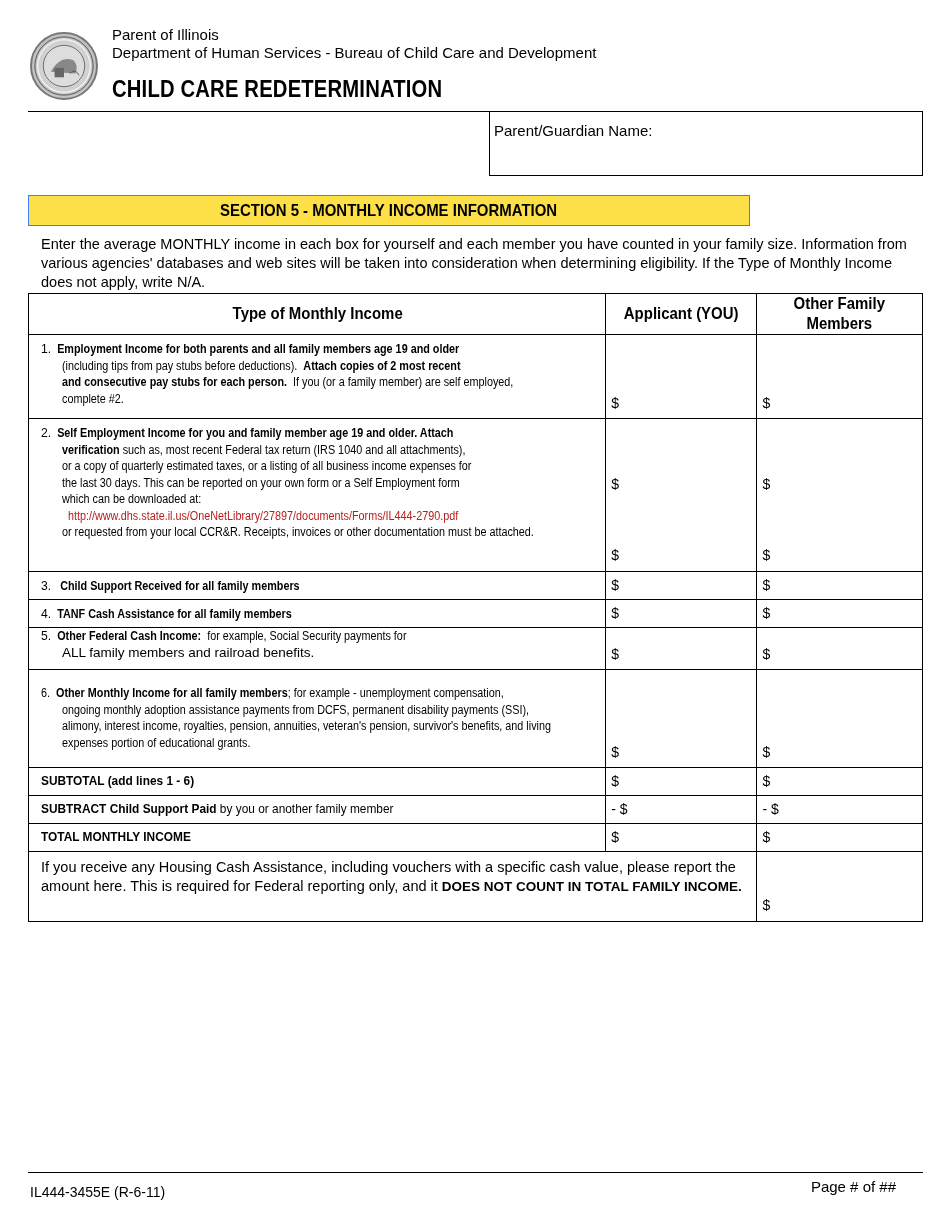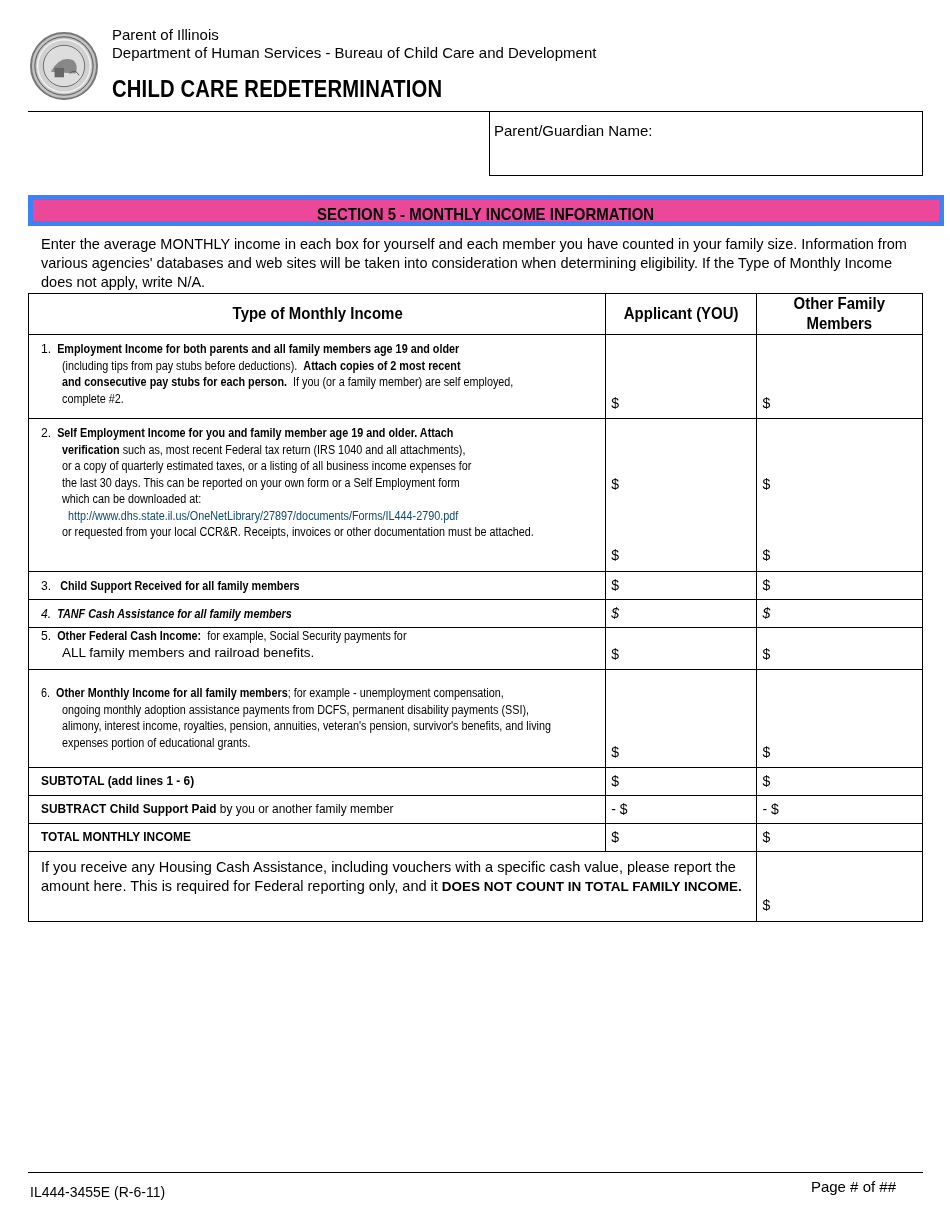--- a/index.html
+++ b/index.html
@@ -9,39 +9,39 @@
 
   .seal { left: 30px; top: 32px; width: 68px; height: 68px; border-radius: 50%; border: 2px solid #777; background: radial-gradient(circle, #e8e8e8 0%, #cfcfcf 55%, #f4f4f4 58%, #bbb 62%, #eee 100%); }
   .seal svg { width: 100%; height: 100%; }
 
   .hdr-line { left: 112px; font-size: 15px; }
   .hdr-title { left: 112px; top: 76px; font-size: 23px; font-weight: bold; transform: scaleX(0.88); transform-origin: left; letter-spacing: 0.2px; }
 
   .top-rule { left: 28px; top: 111px; width: 462px; border-top: 1px solid #000; }
   .pg-box { left: 489px; top: 111px; width: 434px; height: 65px; border: 1px solid #000; padding: 10px 0 0 4px; font-size: 15px; }
 
-  .sec-bar { left: 28px; top: 195px; width: 916px; height: 31px; background: #ec4899; border: 5px solid #3b82f6; text-align: center; font-weight: bold; font-size: 17px; line-height: 29px; }
+  .sec-bar { left: 28px; top: 195px; width: 722px; height: 31px; background: #fde047; border: 1px solid #3b82f6; text-align: center; font-weight: bold; font-size: 17px; line-height: 29px; }
   .sec-bar span { display: inline-block; transform: scaleX(0.88); }
 
   .intro { left: 41px; top: 235px; width: 880px; font-size: 14.5px; line-height: 19px; }
 
   table.inc { position: absolute; left: 28px; top: 293px; width: 895px; border-collapse: collapse; }
   table.inc td, table.inc th { border: 1px solid #000; vertical-align: top; }
   table.inc th { font-weight: bold; font-size: 17px; height: 28px; text-align: center; vertical-align: middle; }
   table.inc th span { display: inline-block; transform: scaleX(0.88); }
   .c1 { width: 572px; }
   .c2 { width: 154px; }
   .c3 { width: 169px; }
 
   .desc { font-size: 12px; line-height: 16.5px; padding: 6px 0 0 12px; }
   .desc .ind { padding-left: 21px; display: block; }
   .desc b { font-weight: bold; }
   .num { font-size: 13.5px; }
   .narrow { display: inline-block; transform: scaleX(0.9); transform-origin: left; white-space: nowrap; }
-  .link { color: #0c4a6e; text-decoration: underline; padding-left: 27px; display: block; }
+  .link { color: #b91c1c; text-decoration: underline; padding-left: 27px; display: block; }
 
   .dcell { position: relative; }
   .dol { position: absolute; left: 5px; font-size: 14px; }
 
   .sumrow td.c1 { font-size: 13.5px; padding: 5px 0 0 12px; }
   .sumrow .lbl { display: inline-block; transform: scaleX(0.88); transform-origin: left; white-space: nowrap; }
 
   .housing { font-size: 14.5px; line-height: 18.5px; padding: 6px 0 0 12px; }
 
   .foot-rule { left: 28px; top: 1172px; width: 895px; border-top: 1px solid #000; }
@@ -123,21 +123,21 @@
       <span class="narrow"><span class="num">3.</span>&nbsp;&nbsp; <b>Child Support Received for all family members</b></span>
     </td>
     <td class="c2 dcell">
           <span class="dol" style="top:5px;">$</span>
         </td>
     <td class="c3 dcell">
           <span class="dol" style="top:5px;">$</span>
         </td>
   </tr>
 
-  <tr style="height:28px;font-style:italic;">
+  <tr style="height:28px;">
     <td class="c1 desc" style="padding-top:6px;">
       <span class="narrow"><span class="num">4.</span>&nbsp; <b>TANF Cash Assistance for all family members</b></span>
     </td>
     <td class="c2 dcell">
           <span class="dol" style="top:5px;">$</span>
         </td>
     <td class="c3 dcell">
           <span class="dol" style="top:5px;">$</span>
         </td>
   </tr>

